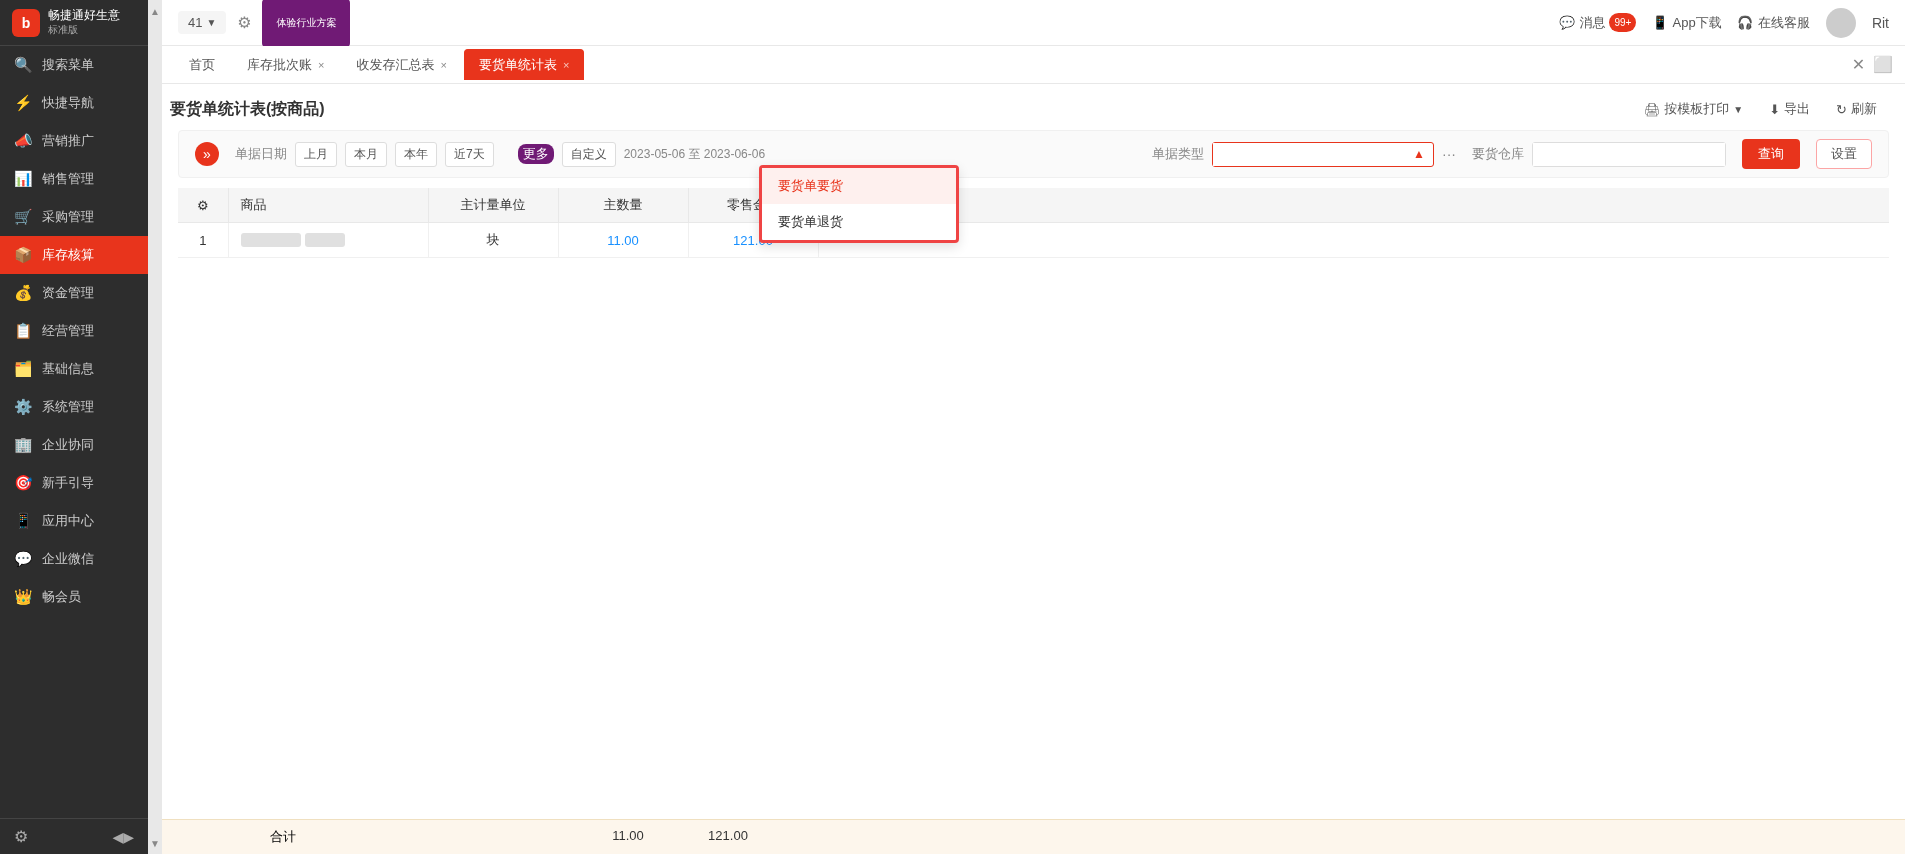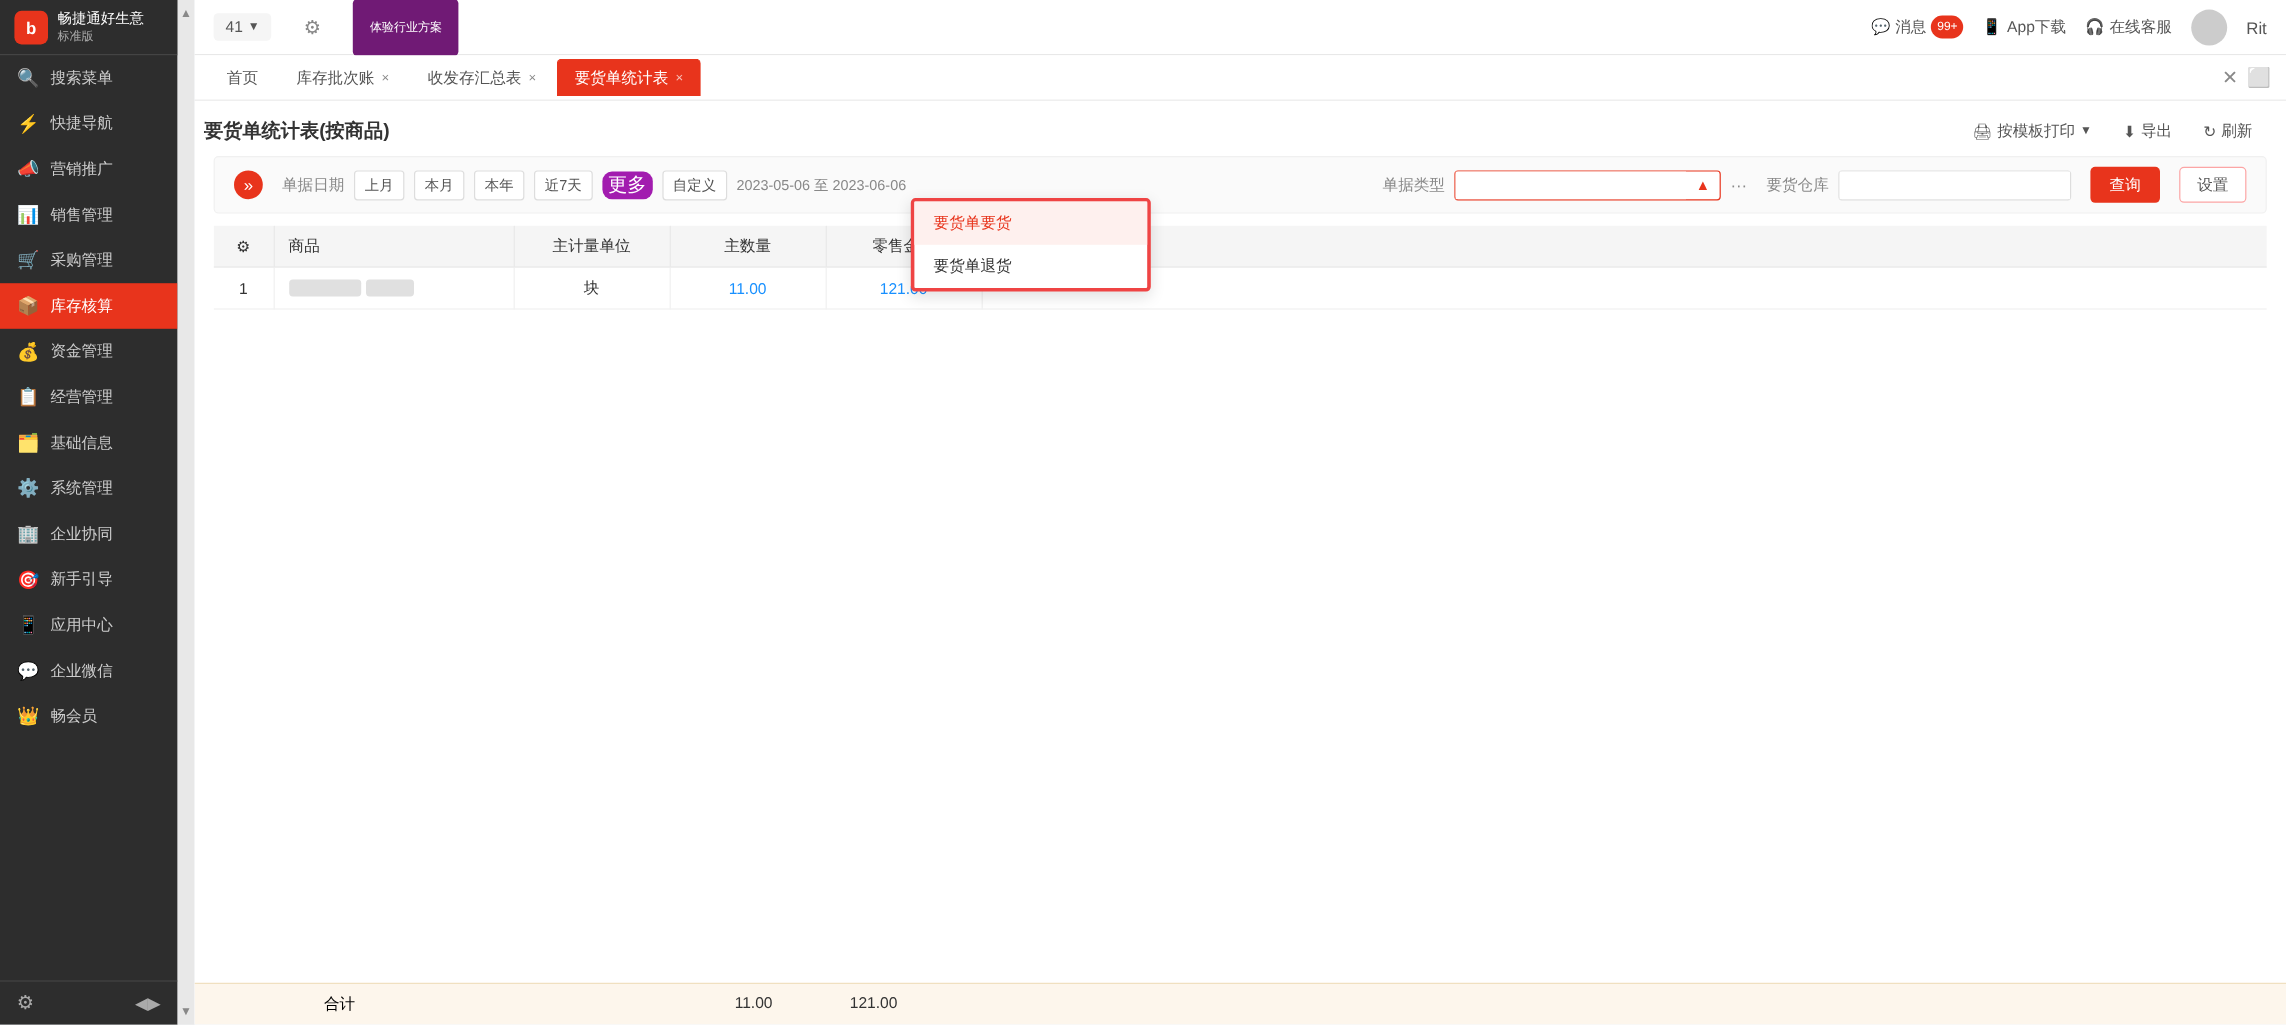--- a/index.html
+++ b/index.html
@@ -92,21 +92,21 @@
       display: flex;
       align-items: center;
       padding: 0 16px;
       border-bottom: 1px solid #e8e8e8;
       flex-shrink: 0;
       gap: 12px;
     }
     .topbar-left {
       display: flex;
       align-items: center;
-      gap: 20px;
+      gap: 4px;
       flex: 1;
     }
     .breadcrumb-selector {
       display: flex;
       align-items: center;
       background: #f5f5f5;
       border-radius: 4px;
       padding: 4px 10px;
       font-size: 13px;
       color: #555;
@@ -258,26 +258,27 @@
       padding: 3px 8px;
       font-size: 12px;
       border: 1px solid #ddd;
       border-radius: 3px;
       background: white;
       cursor: pointer;
       color: #555;
     }
     .date-range-text { font-size: 12px; color: #888; }
     .hot-badge {
-      background: #a21caf;
+      background: #701a75;
       color: white;
-      font-size: 16px;
+      font-size: 13px;
       padding: 1px 5px;
       border-radius: 8px;
       cursor: pointer;
+      margin-left: 16px;
     }
     .custom-btn {
       padding: 3px 8px;
       font-size: 12px;
       border: 1px solid #ddd;
       border-radius: 3px;
       background: white;
       cursor: pointer;
       color: #555;
     }

